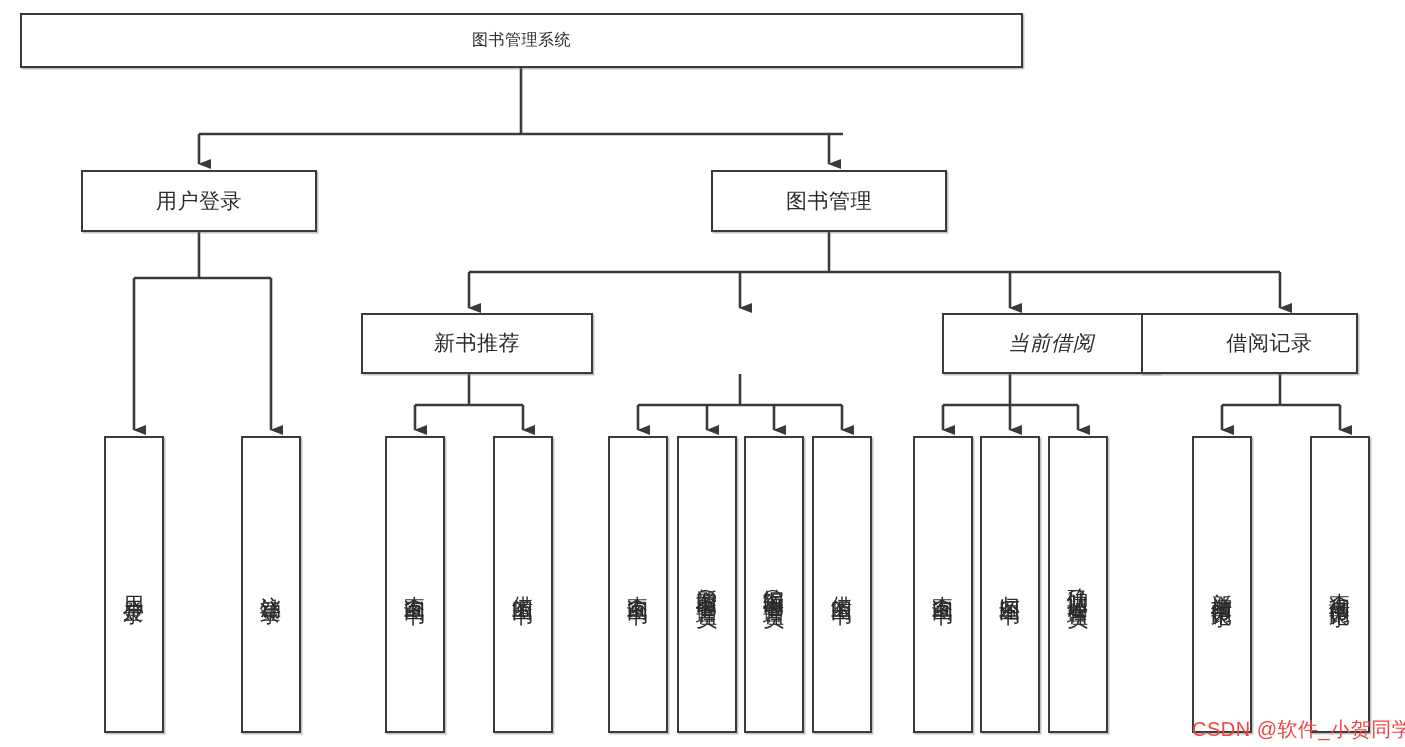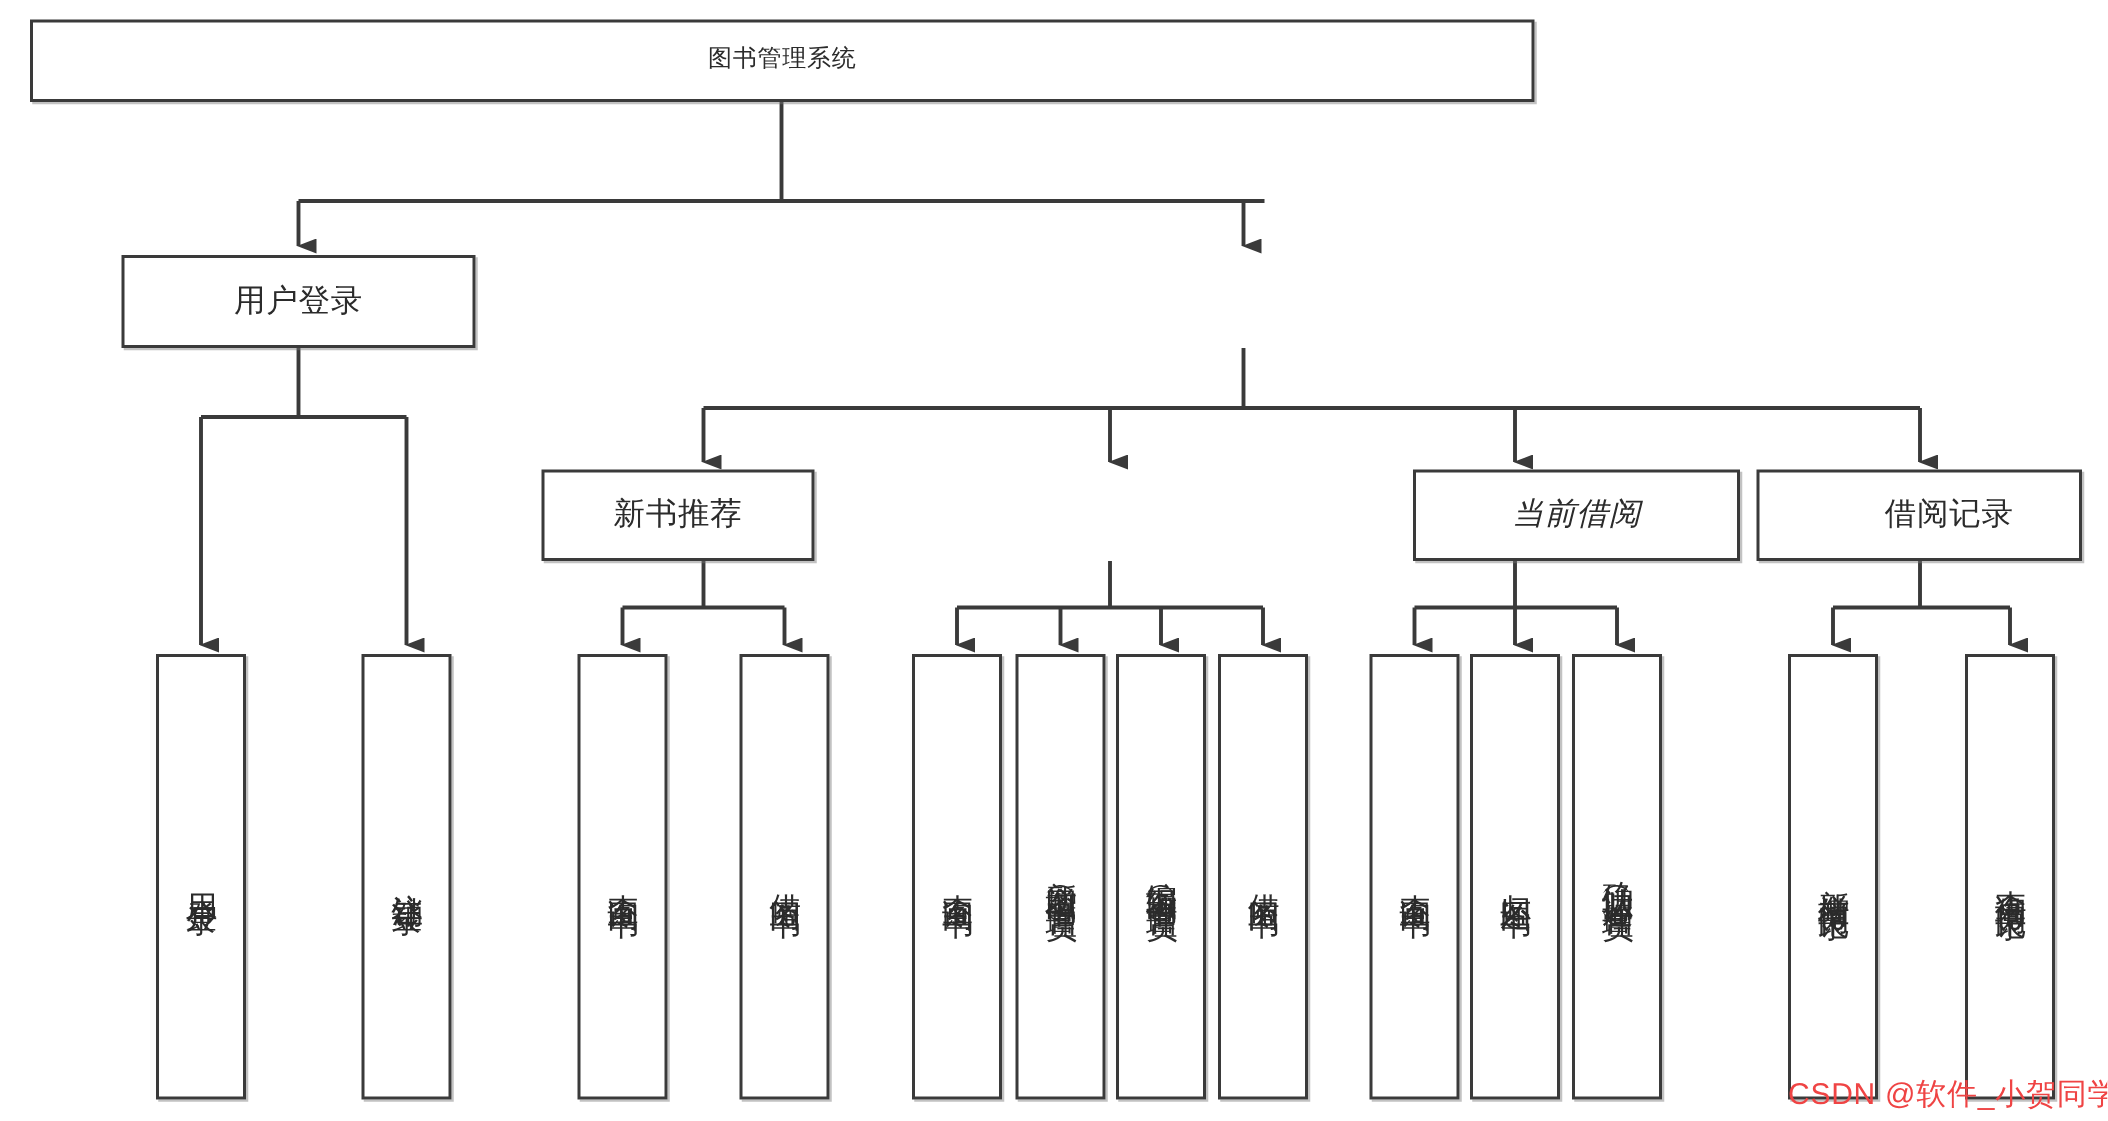--- a/index.html
+++ b/index.html
@@ -124,28 +124,31 @@
     </g>
   </svg>
 
   <div class="node root horiz" style="left:20px; top:13px; width:1003px; height:55px;">
     <span class="lbl">图书管理系统</span>
   </div>
 
   <div class="node horiz" style="left:81px; top:170px; width:236px; height:62px;">
     <span class="lbl">用户登录</span>
   </div>
+  <div class="node horiz" style="left:711px; top:170px; width:236px; height:62px;">
+    <span class="lbl">图书管理</span>
+  </div>
 
-  <div class="node horiz" style="left:361px; top:313px; width:182px; height:61px;">
+  <div class="node horiz" style="left:361px; top:313px; width:232px; height:61px;">
     <span class="lbl">新书推荐</span>
   </div>
   <div class="node horiz" style="left:942px; top:313px; width:218px; height:61px;font-style:italic;">
     <span class="lbl">当前借阅</span>
   </div>
-  <div class="node horiz" style="left:1171px; top:313px; width:217px; height:61px;padding-left:40px;">
+  <div class="node horiz" style="left:1141px; top:313px; width:217px; height:61px;padding-left:40px;">
     <span class="lbl">借阅记录</span>
   </div>
 
   <div class="node vert" style="left:104px; top:436px; width:60px; height:297px;">
     <span class="lbl">用户登录</span>
   </div>
   <div class="node vert" style="left:241px; top:436px; width:60px; height:297px;">
     <span class="lbl">注销登录</span>
   </div>
 

